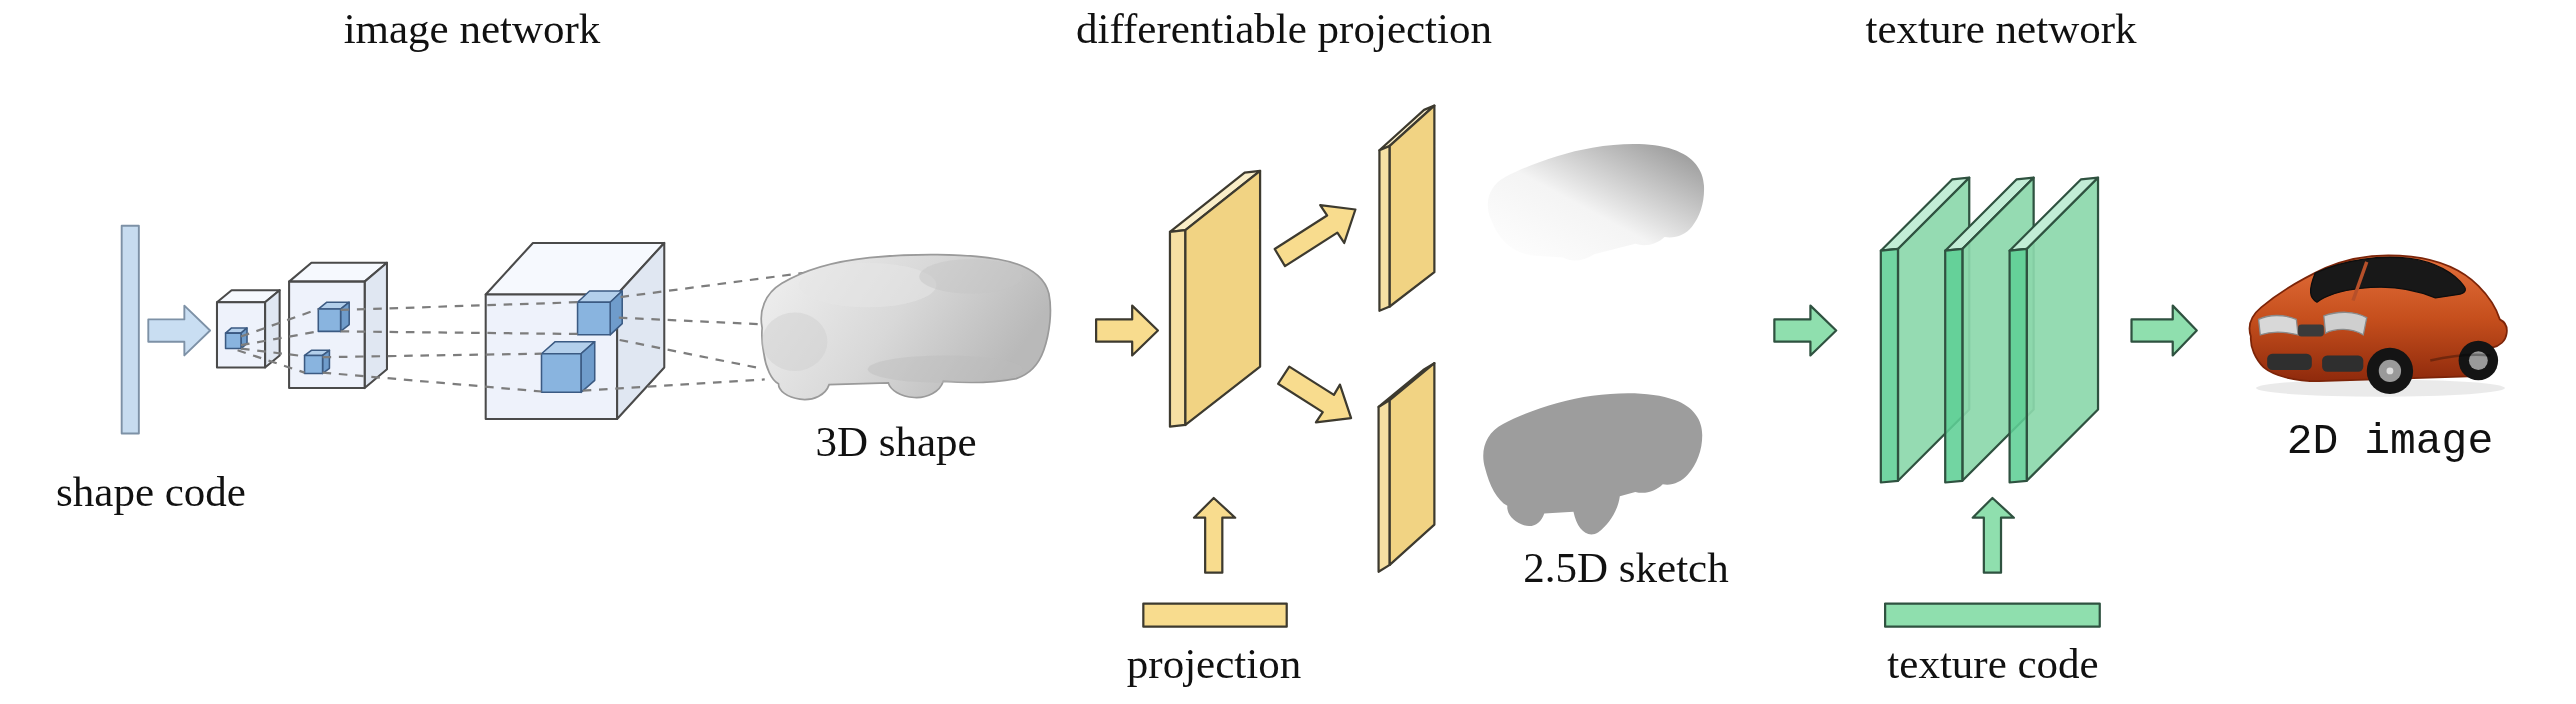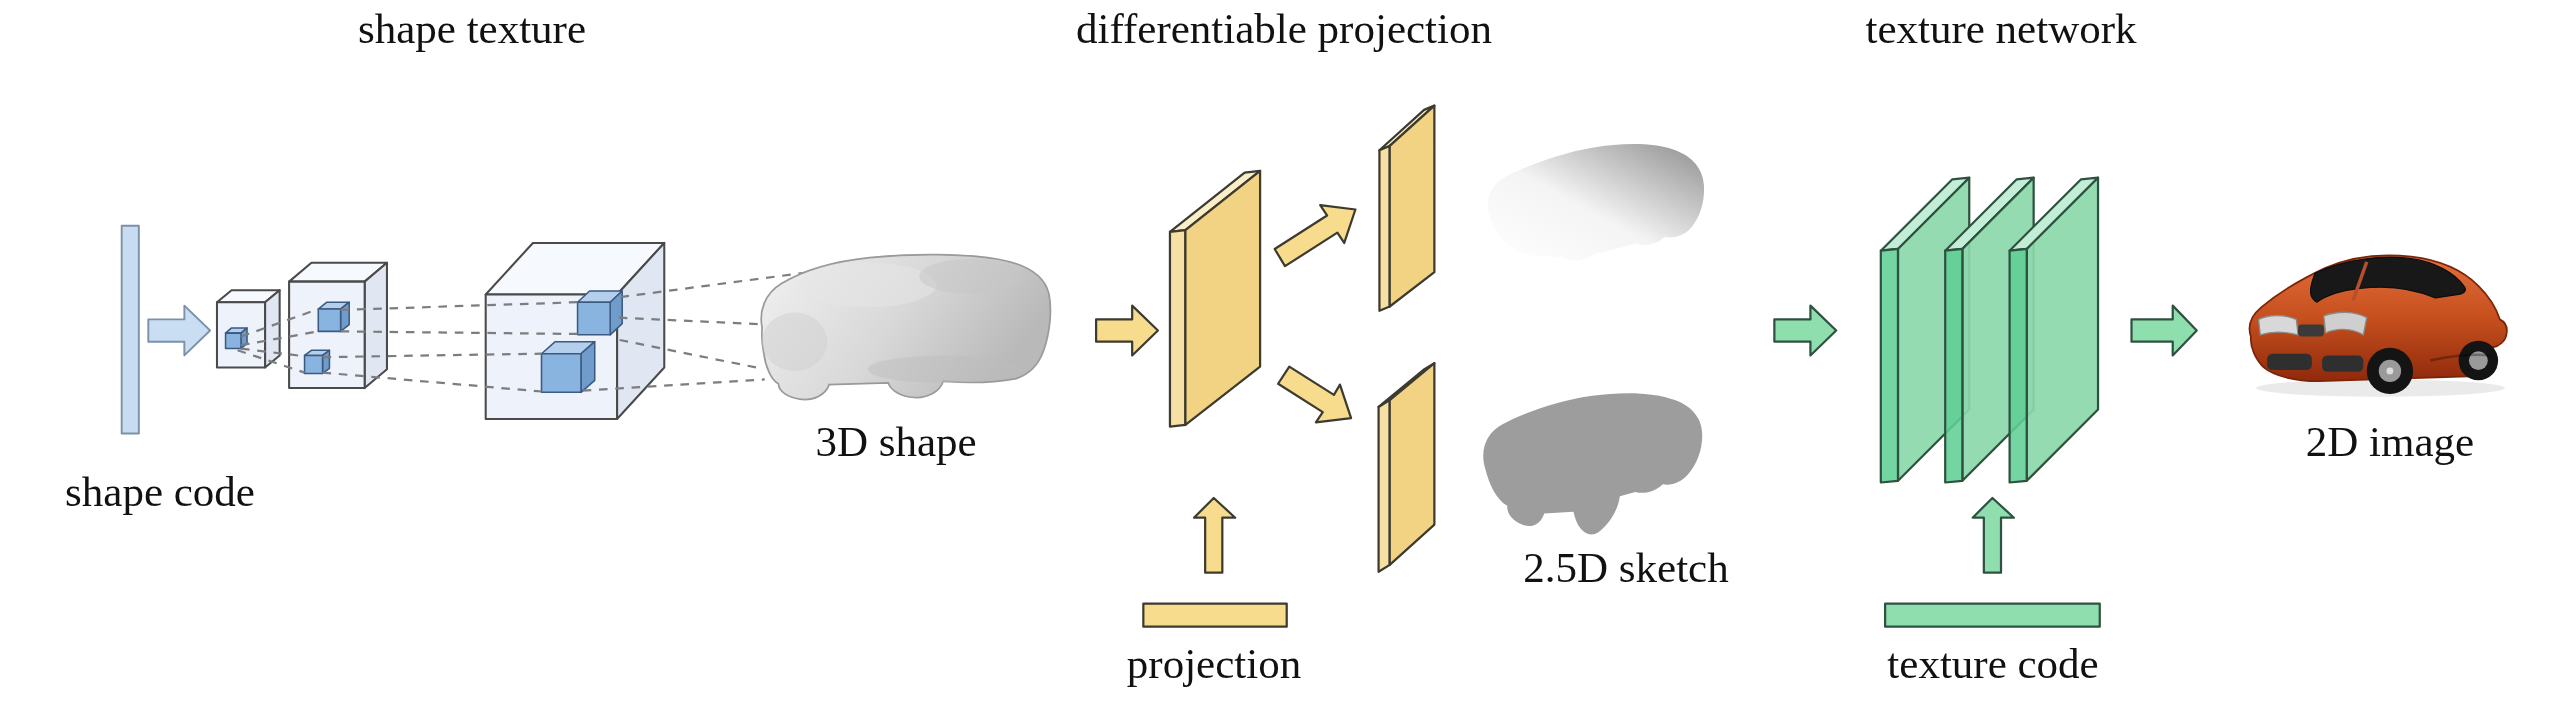--- a/index.html
+++ b/index.html
@@ -227,24 +227,24 @@
     </g>
 
     <g class="green-edge" fill="#8fdfae">
       <polygon points="2310,667 2310,603 2297,603 2320,580 2345,603 2330,603 2330,667"></polygon>
     </g>
     <g class="green-edge" fill="#8fdfae">
       <rect x="2195" y="703" width="250" height="27"></rect>
     </g>
   </svg>
 
-  <div class="txt" style="left:472px;top:5.2px;">shape texture</div>
+  <div class="txt" style="left:472px;top:5.2px;">image network</div>
   <div class="txt" style="left:2001px;top:5.2px;">texture network</div>
   <div class="txt" style="left:1284px;top:5.2px;">differentiable projection</div>
 
-  <div class="txt" style="left:151px;top:468px;margin-left:9px;">shape code</div>
+  <div class="txt" style="left:151px;top:468px;">shape code</div>
   <div class="txt" style="left:896px;top:418px;">3D shape</div>
   <div class="txt" style="left:1606px;top:544px;margin-left:20px;">2.5D sketch</div>
   <div class="txt" style="left:1214px;top:640px;">projection</div>
-  <div class="txt" style="left:2390px;top:418px;">2D image</div>
+  <div class="txt" style="left:2390px;top:418px;font-family:Liberation Mono, monospace;">2D image</div>
   <div class="txt" style="left:1993px;top:640px;">texture code</div>
 </div>
 
 
 </body></html>

